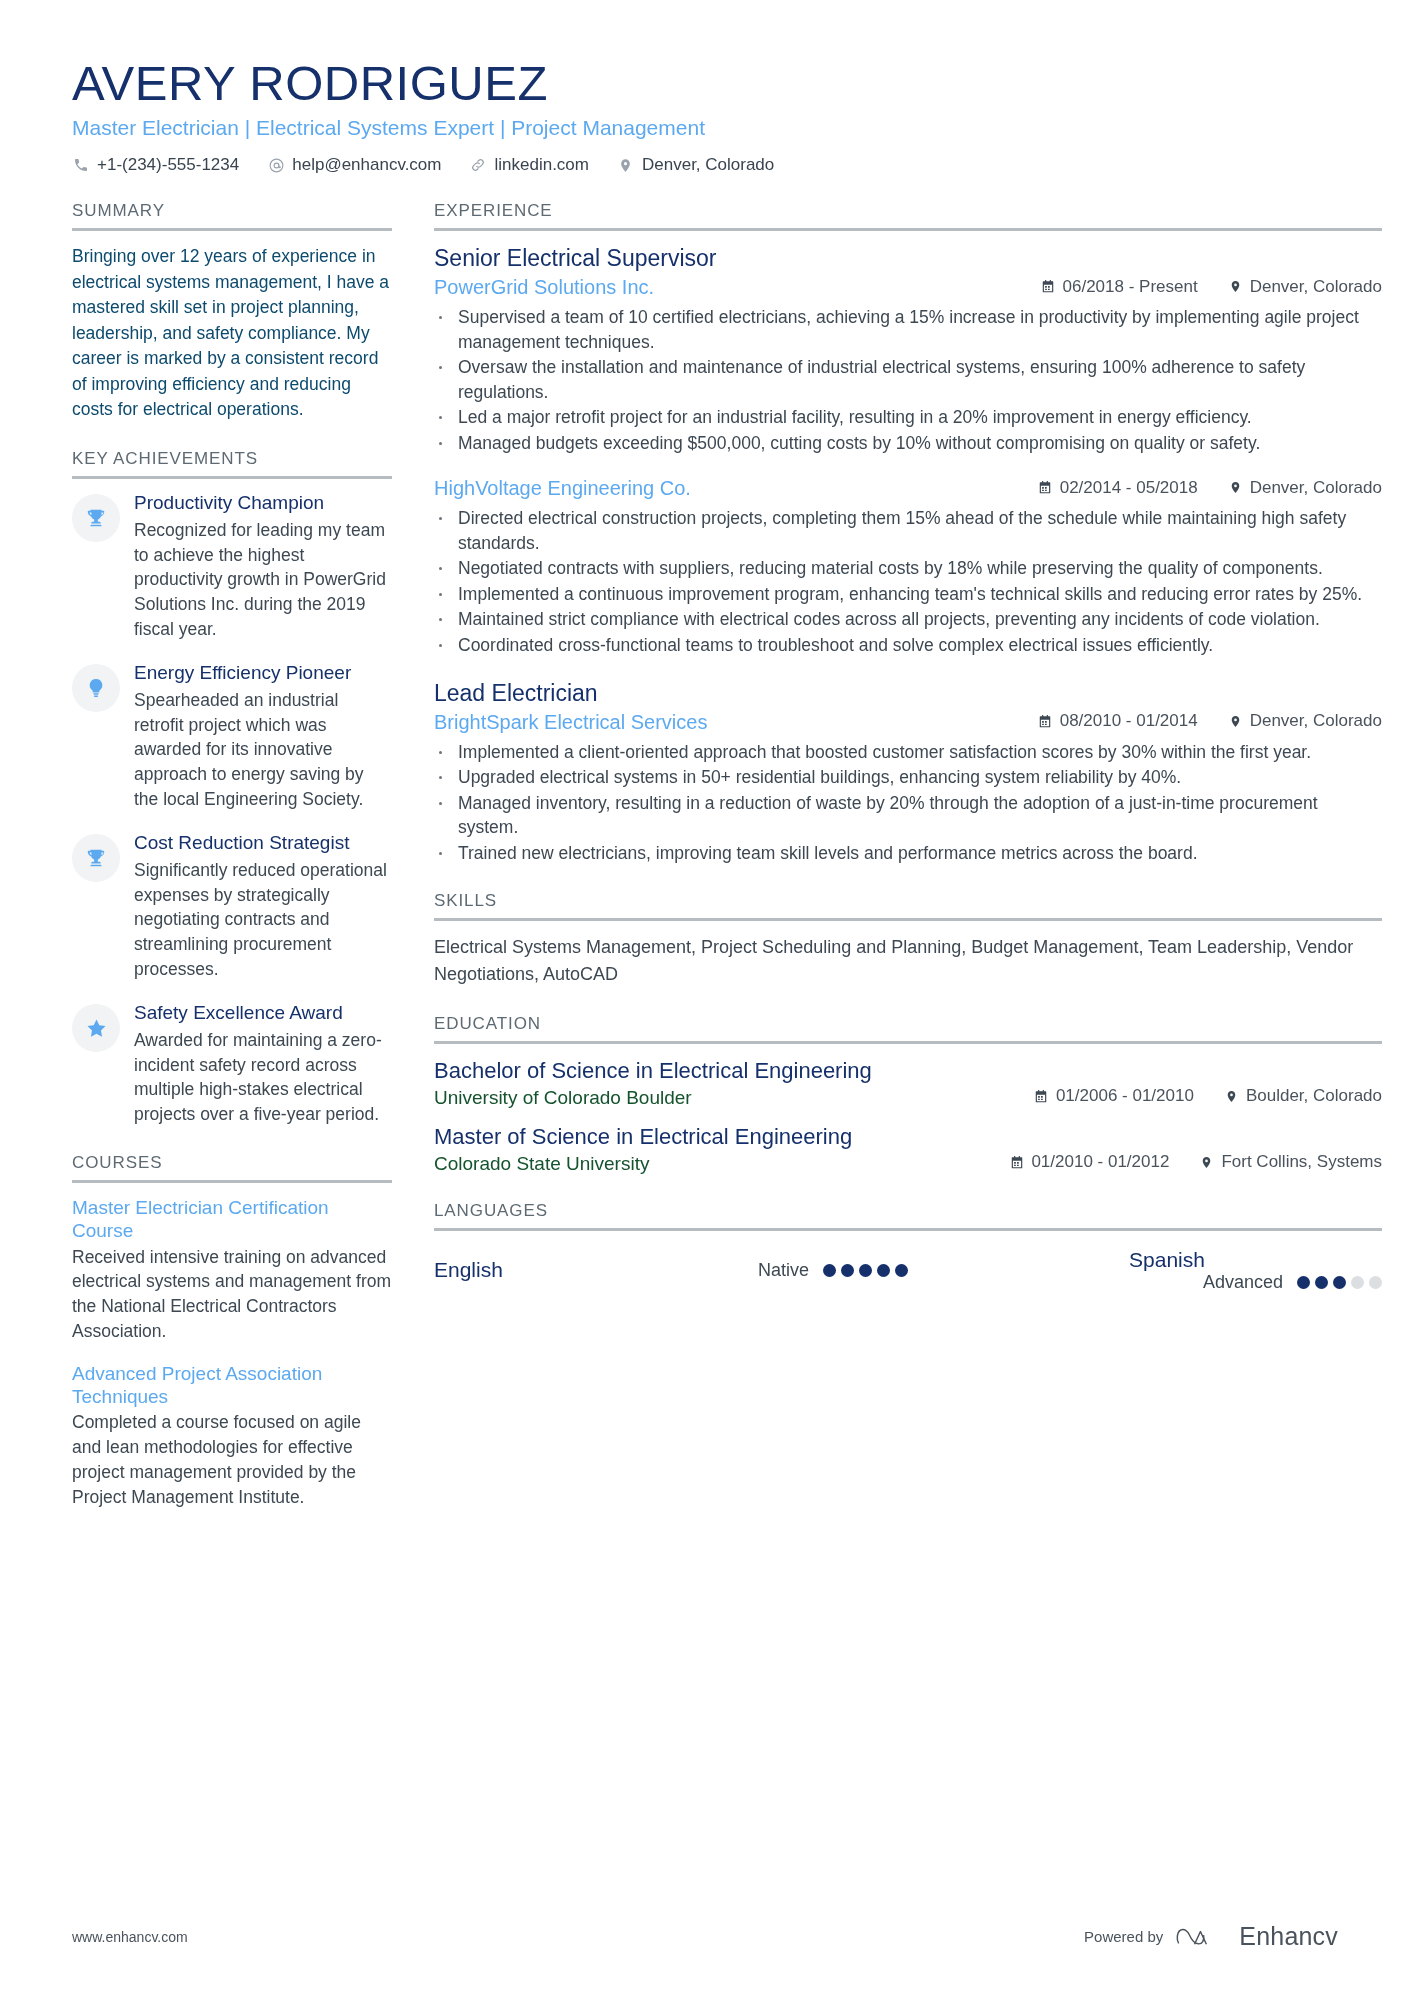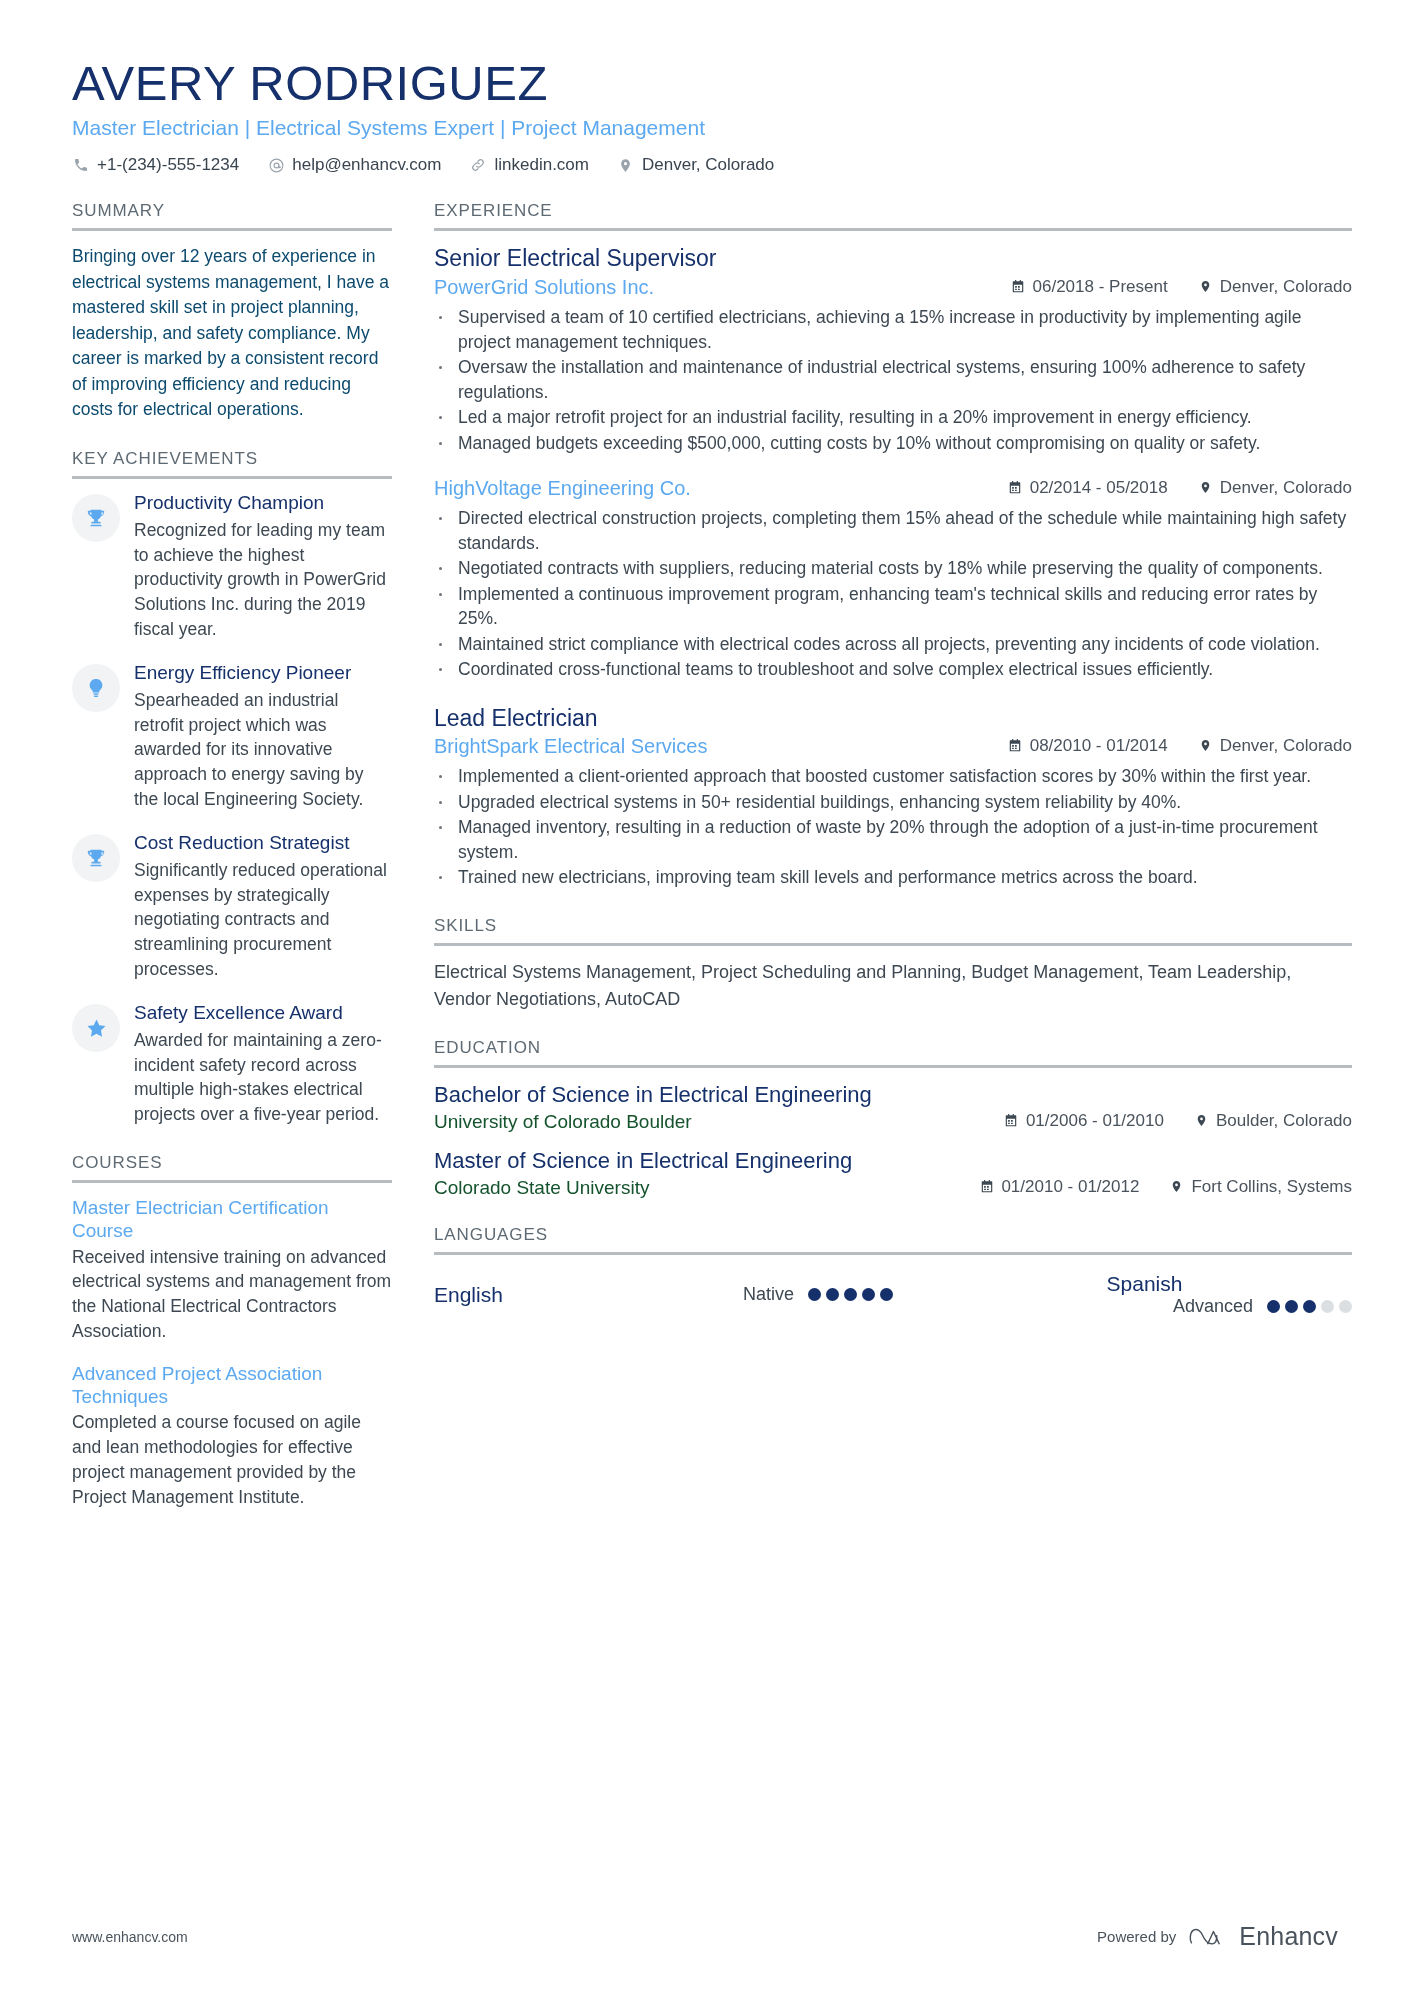--- a/index.html
+++ b/index.html
@@ -8,21 +8,21 @@
     height: 1995px;
     background: #ffffff;
     font-family: "Liberation Sans", sans-serif;
     color: #3d4852;
   }
   .page {
     position: relative;
     width: 1410px;
     height: 1995px;
     background: #fff;
-    padding: 56px 58px 0 72px;
+    padding: 56px 28px 0 72px;
   }
 
   
   .name {
     font-size: 49px;
     font-weight: 400;
     letter-spacing: 0.5px;
     color: #15306b;
     line-height: 1.12;
   }
@@ -277,21 +277,21 @@
   .footer-right {
     margin-left: auto;
     display: flex;
     align-items: center;
     gap: 12px;
   }
   .powered { font-size: 15px; color: #4a535c; }
   .brand {
     display: flex;
     align-items: center;
-    gap: 11px;
+    gap: 24px;
     font-size: 25px;
     color: #4a535c;
     letter-spacing: 0.2px;
   }
   .brand svg { display:block; }
 </style>
 </head>
 <body>
 
 <div class="page">

